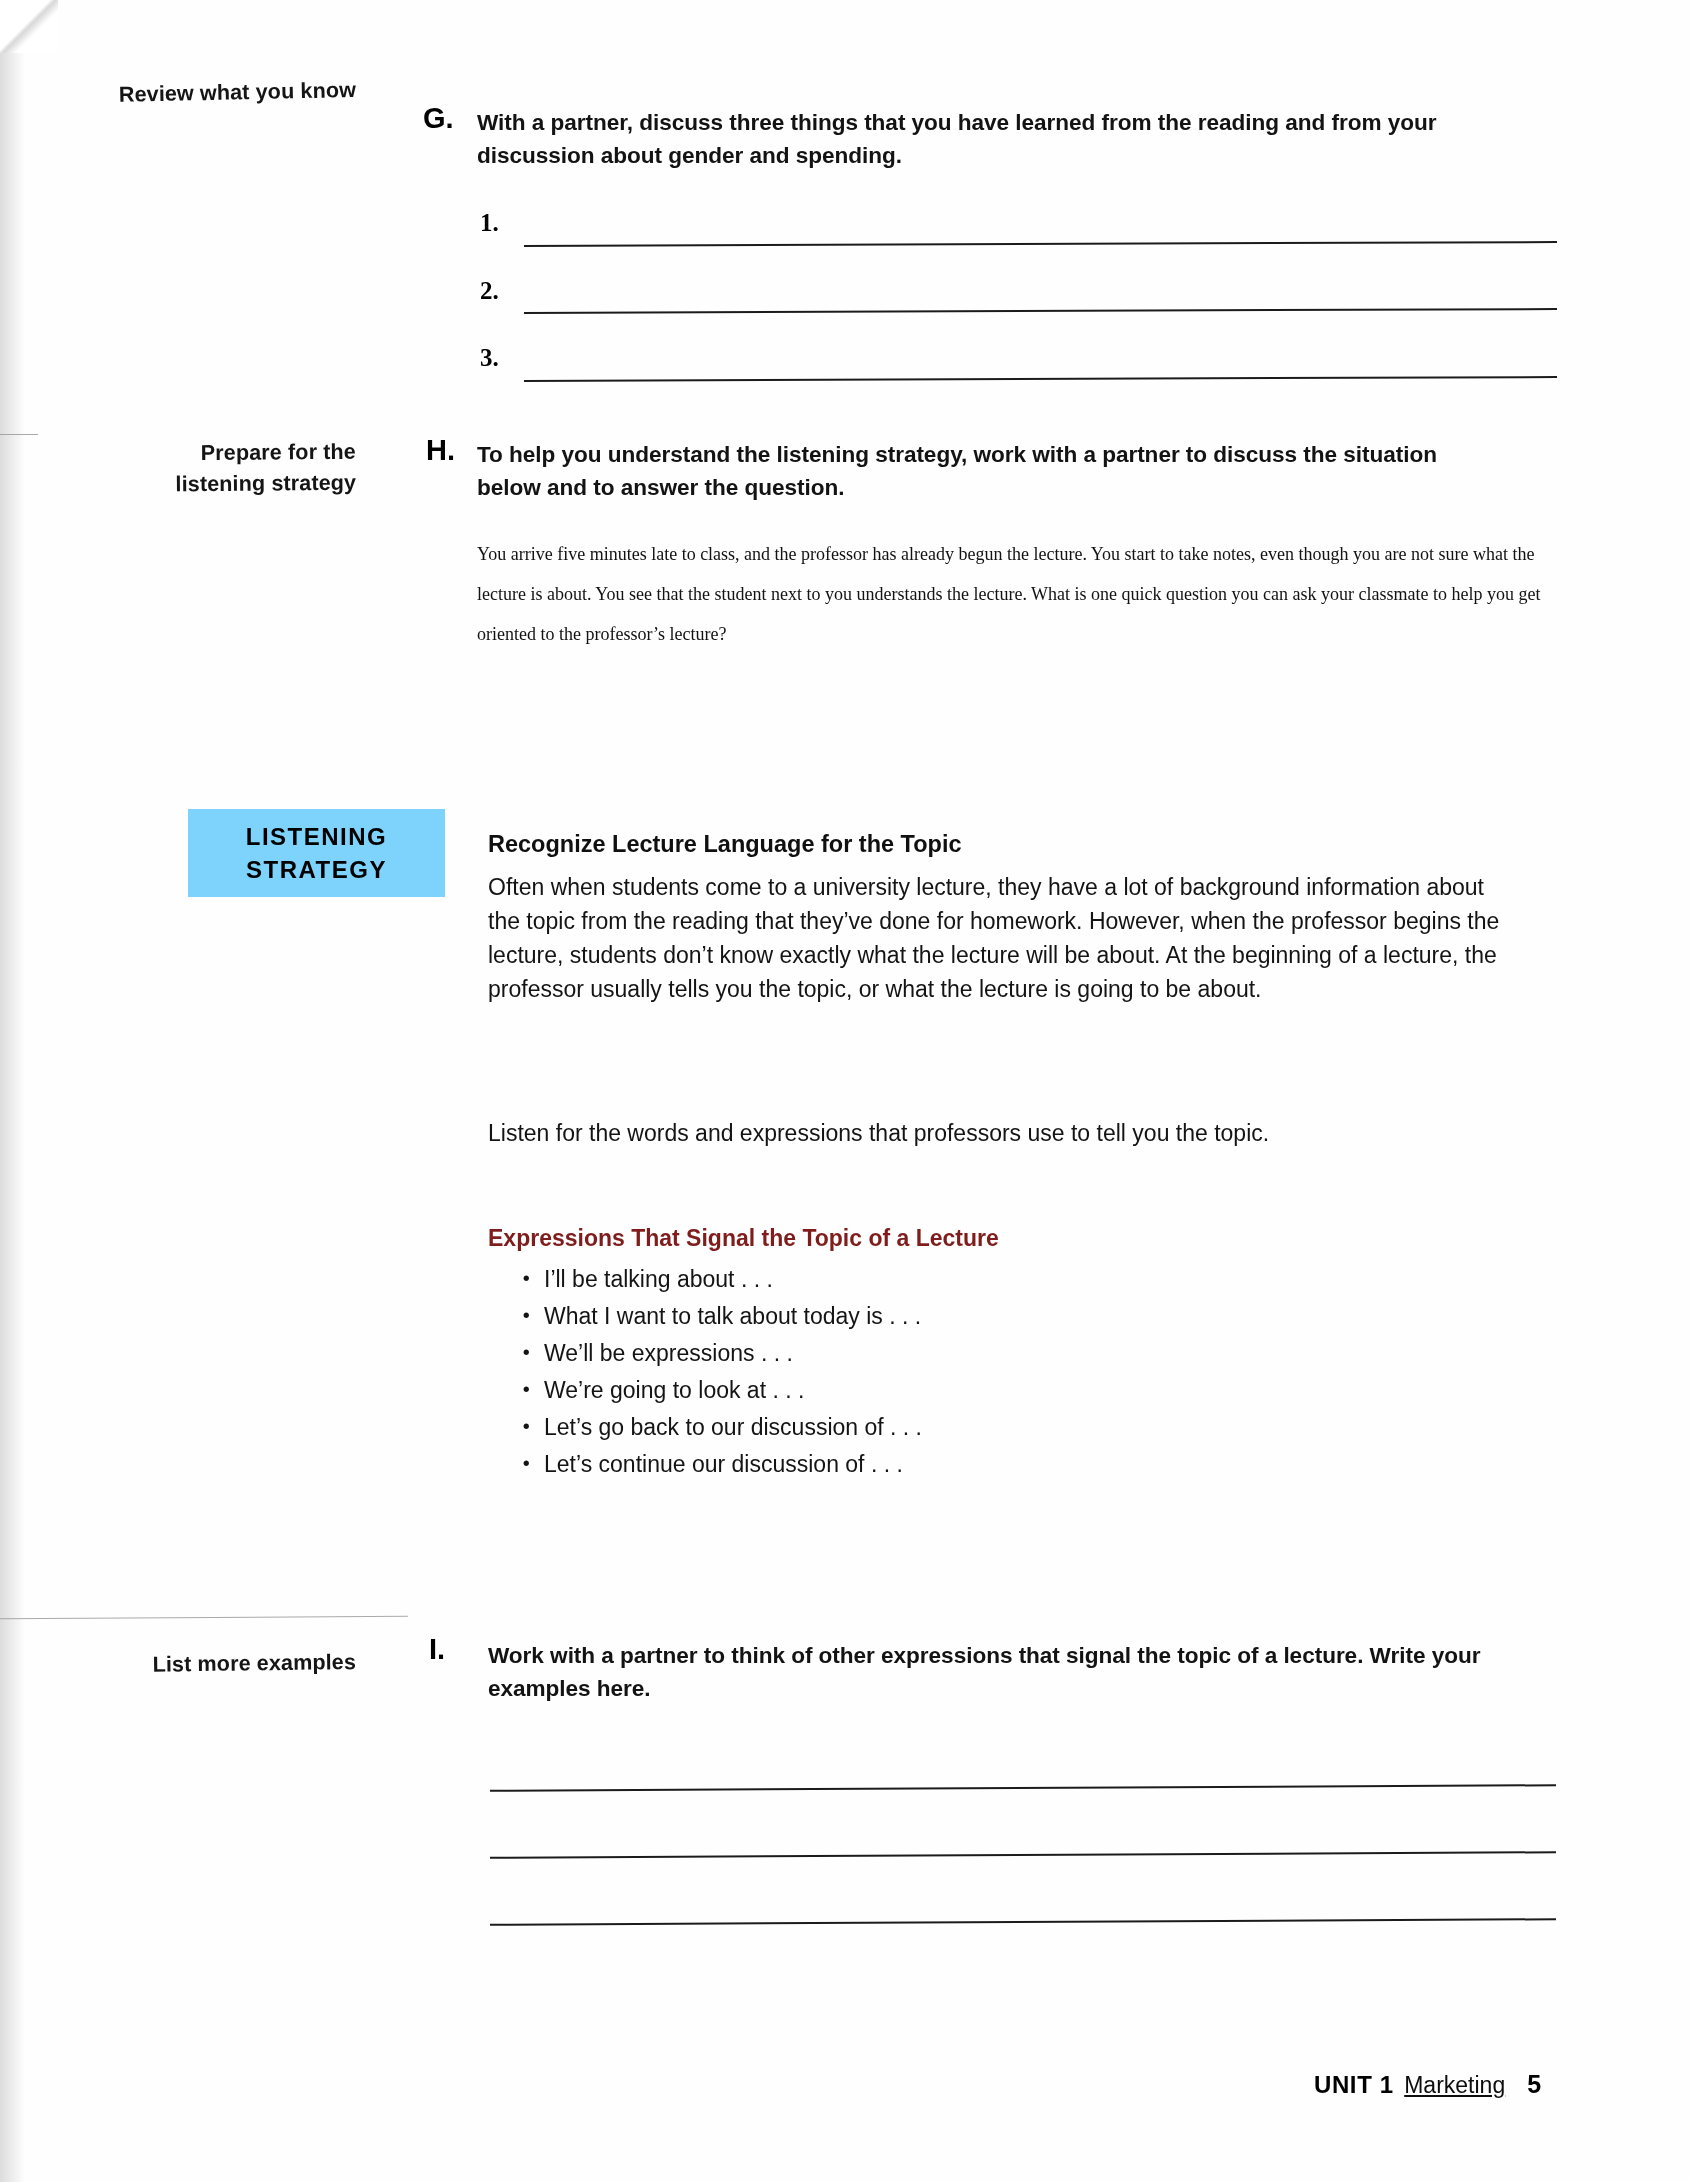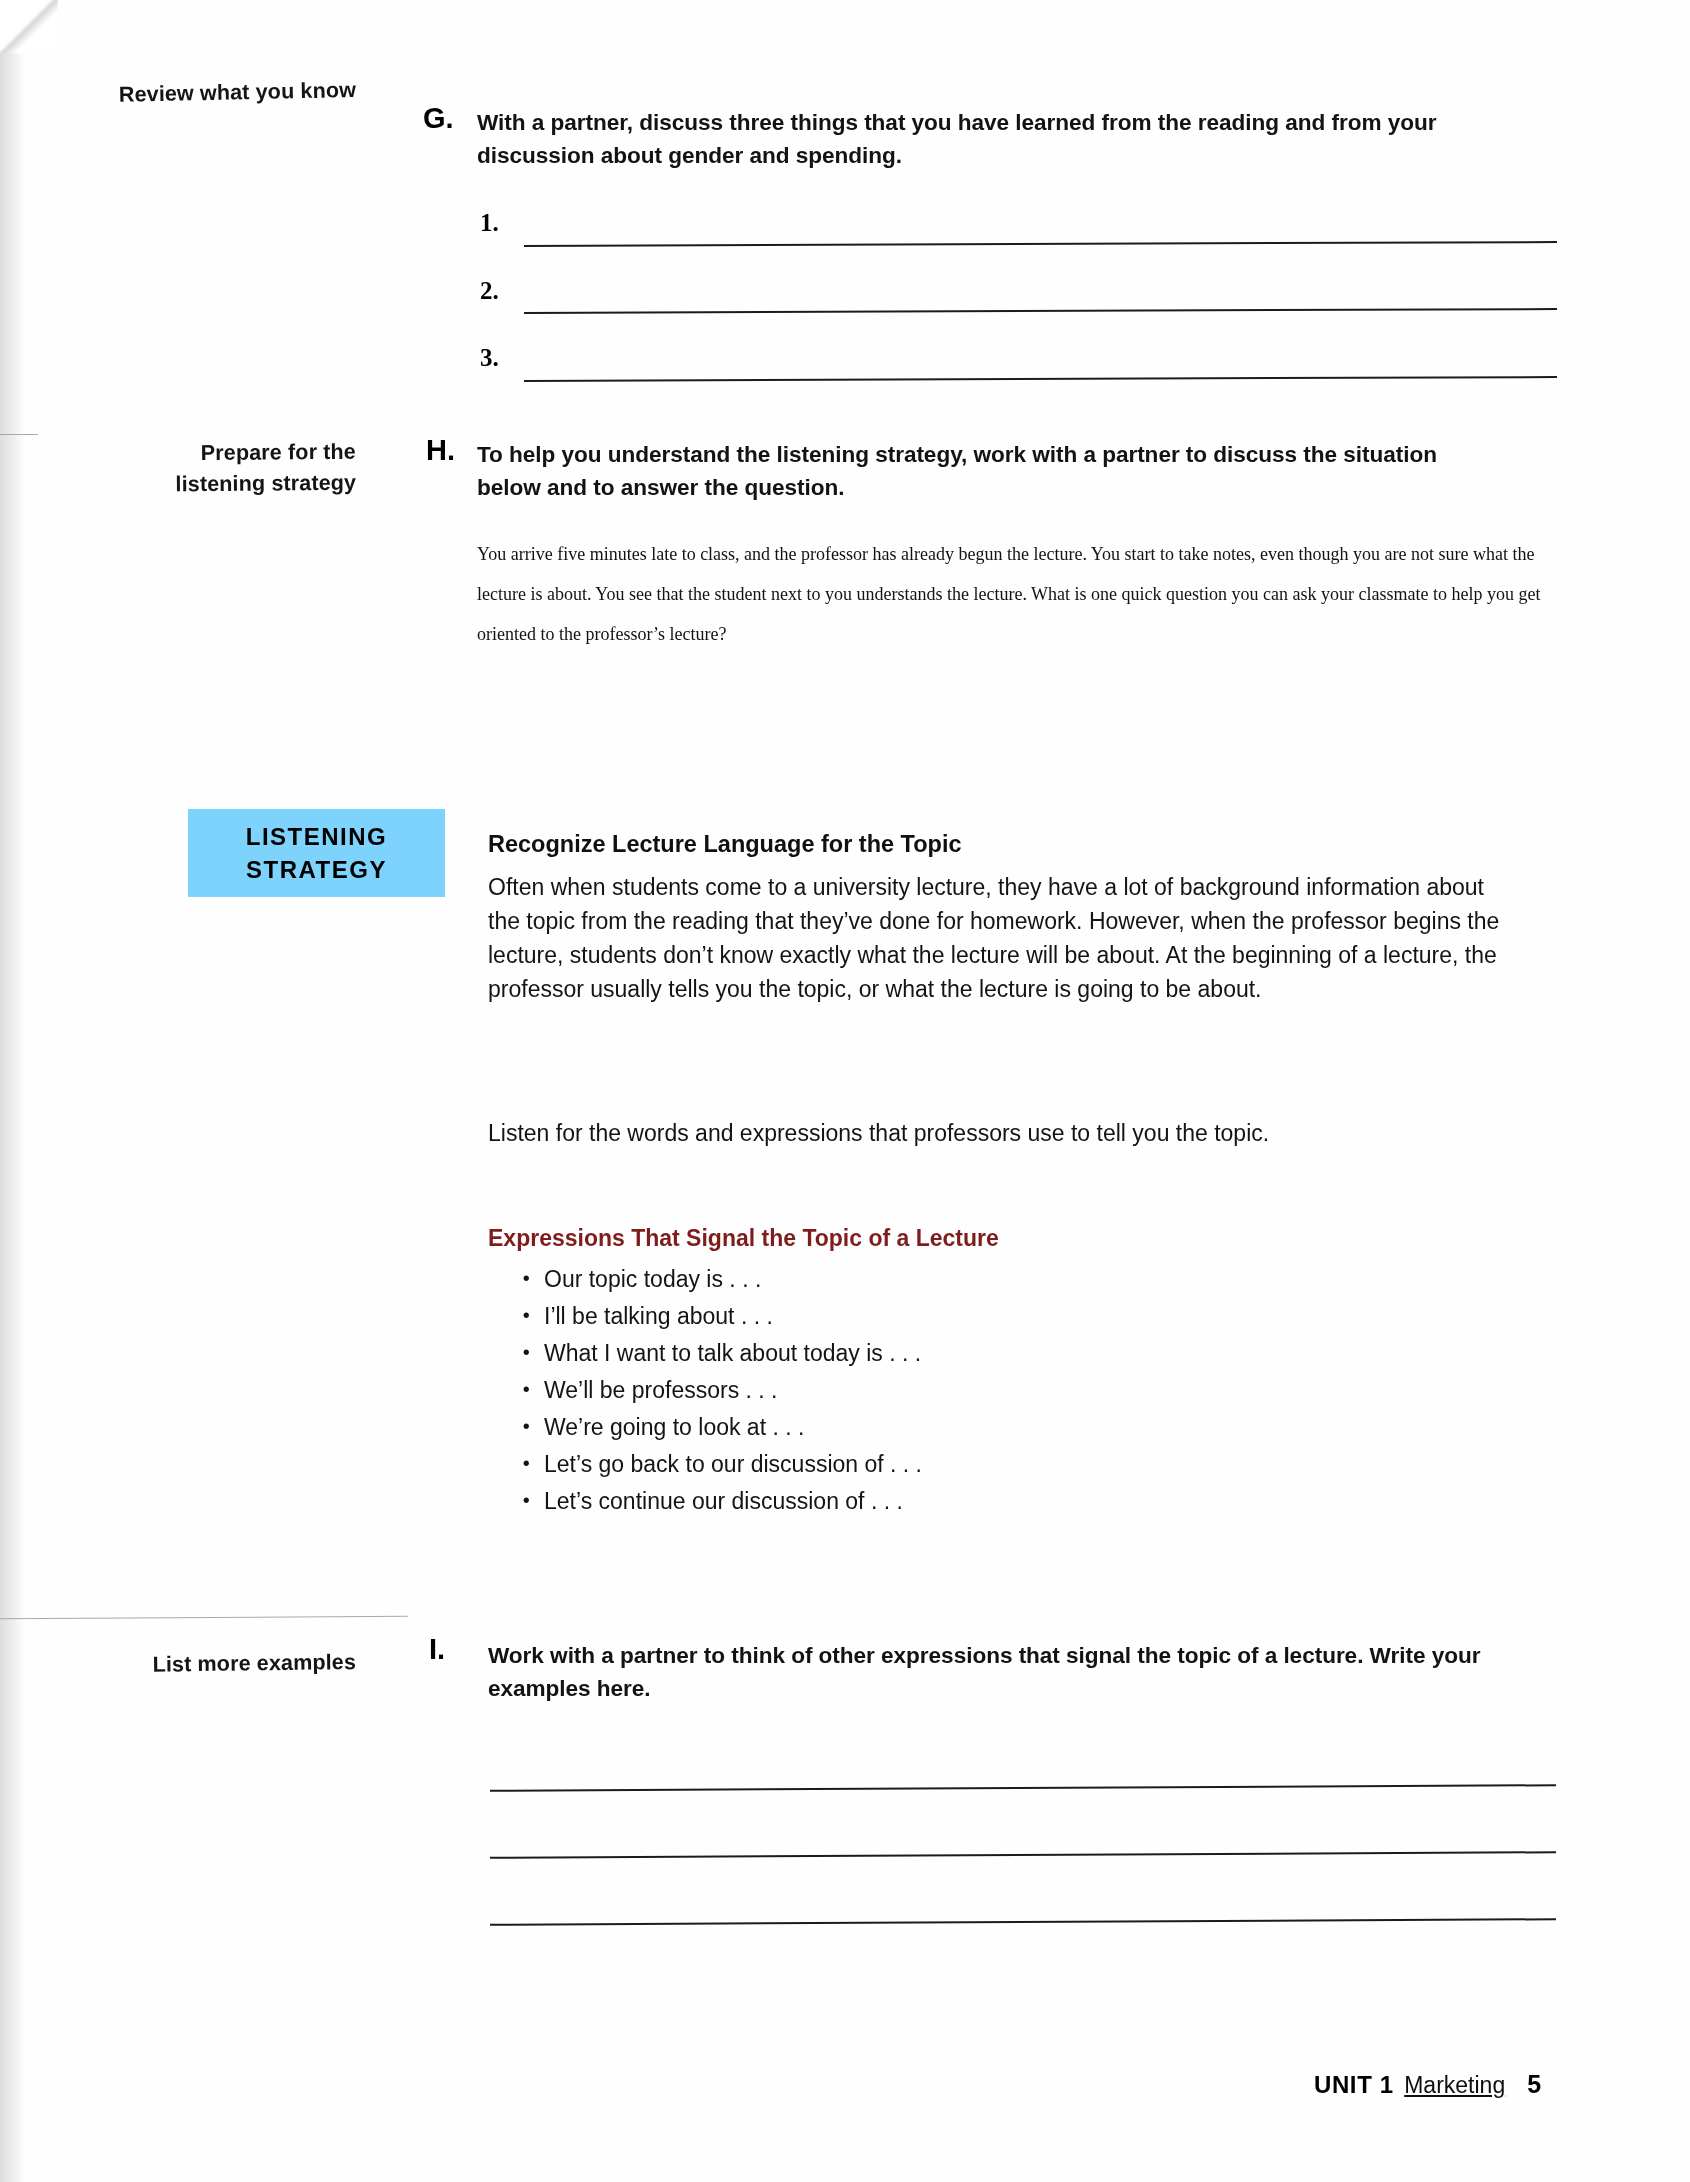--- a/index.html
+++ b/index.html
@@ -231,24 +231,23 @@
 
   <div class="strat-h" style="left:488px; top:828px; width:1018px;">Recognize Lecture Language for the Topic</div>
 
   <div class="strat-p" style="left:488px; top:870px; width:1014px;">Often when students come to a university lecture, they have a lot of background information about the topic from the reading that they’ve done for homework. However, when the professor begins the lecture, students don’t know exactly what the lecture will be about. At the beginning of a lecture, the professor usually tells you the topic, or what the lecture is going to be about.</div>
 
   <div class="strat-p" style="left:488px; top:1116px; width:1014px;">Listen for the words and expressions that professors use to tell you the topic.</div>
 
   <div class="strat-sub" style="left:488px; top:1222px; width:1014px;">Expressions That Signal the Topic of a Lecture</div>
 
   <ul class="bullets" style="left:519px; top:1261px; width:961px;">
-    <li>Our topic today is . . .</li>
     <li>I’ll be talking about . . .</li>
     <li>What I want to talk about today is . . .</li>
-    <li>We’ll be professors . . .</li>
+    <li>We’ll be expressions . . .</li>
     <li>We’re going to look at . . .</li>
     <li>Let’s go back to our discussion of . . .</li>
     <li>Let’s continue our discussion of . . .</li>
   </ul>
 
   <div class="divider" style="left:0px; top:1617px; width:408px;"></div>
 
   <div class="side-label skew-c" style="left:58px; top:1648px; width:298px;">
     <span>List more examples</span>
   </div>

